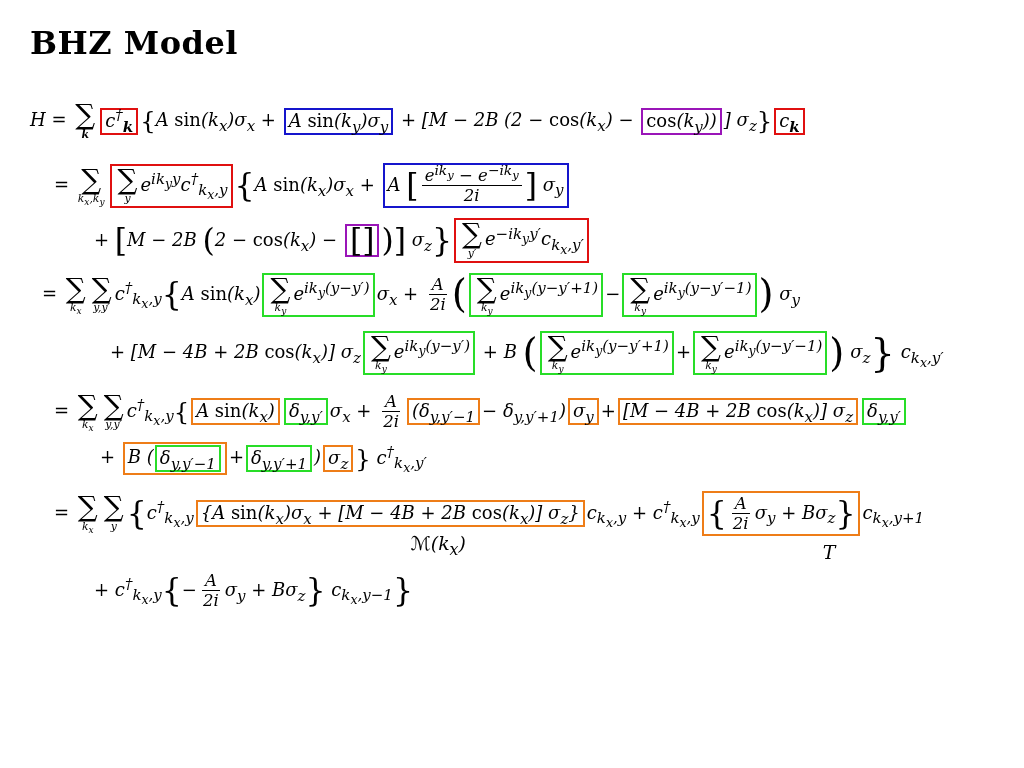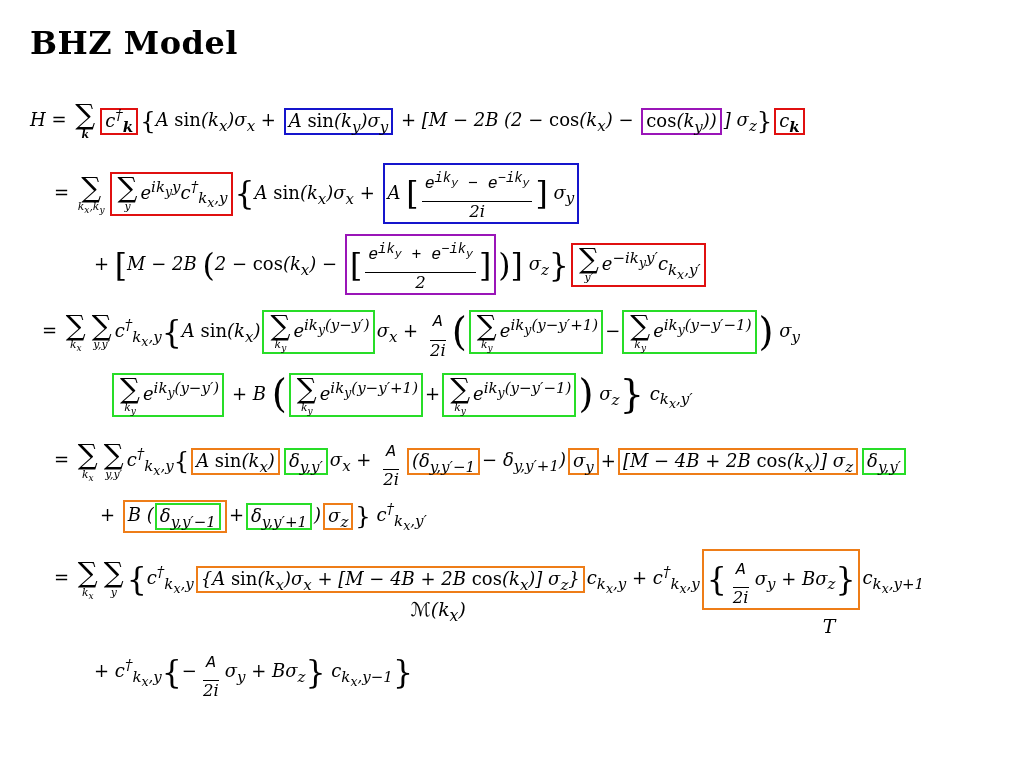--- a/index.html
+++ b/index.html
@@ -18,21 +18,21 @@
   .blue   { border-color:var(--blue); }
   .purple { border-color:var(--purple); }
   .green  { border-color:var(--green); }
   .orange { border-color:var(--orange); }
 
   .sum { display:inline-flex; flex-direction:column; align-items:center; vertical-align:middle; line-height:1; margin:0 3px; }
   .sum .sg { font-size:1.55em; font-style:normal; line-height:0.95; }
   .sum .lm { font-size:0.6em; margin-top:1px; }
 
   .frac { display:inline-flex; flex-direction:column; align-items:center; vertical-align:middle; line-height:1.15; margin:0 3px; font-size:0.92em; }
-  .frac .nu { border-bottom:1.4px solid #000; padding:8px 3px;font-family:Liberation Mono, monospace; }
+  .frac .nu { border-bottom:1.4px solid #000; padding:0 3px; }
   .frac .de { padding:0 3px;font-style:italic; }
 
   .rm { font-style:normal; }
   .big  { font-size:1.35em; font-style:normal; vertical-align:middle; line-height:0.9; display:inline-block; }
   .Big  { font-size:1.75em; font-style:normal; vertical-align:middle; line-height:0.85; display:inline-block; }
   .bigg { font-size:2.15em; font-style:normal; vertical-align:middle; line-height:0.8; display:inline-block; }
 
   .ann { position:absolute; top:calc(100% + 8px); left:50%; transform:translateX(-50%); font-size:1.05em; white-space:nowrap;margin-left:48px; }
   sub, sup { line-height:0; }
 </style>
@@ -49,24 +49,21 @@
     <div class="mline" style="margin-left: 24px; margin-bottom: 8px;"><span class="seg">= <span class="sum">
           <span class="sg">∑</span>
           <span class="lm">k<sub>x</sub>,k<sub>y</sub></span>
         </span></span><span class="bx red"><span class="sum">
           <span class="sg">∑</span>
           <span class="lm">y</span>
         </span>e<sup>ik<sub>y</sub>y</sup>c<sup>†</sup><sub>k<sub>x</sub>,y</sub></span><span class="seg"><span class="Big">{</span>A<span class="rm"> sin</span>(k<sub>x</sub>)σ<sub>x</sub> + </span><span class="bx blue">A <span class="Big">[</span><span class="frac">
           <span class="nu">e<sup>ik<sub>y</sub></sup> − e<sup>−ik<sub>y</sub></sup></span>
           <span class="de">2i</span>
         </span><span class="Big">]</span> σ<sub>y</sub></span></div>
-    <div class="mline" style="margin-left: 64px; margin-bottom: 8px;"><span class="seg">+ <span class="Big">[</span>M − 2B <span class="Big">(</span>2 − <span class="rm">cos</span>(k<sub>x</sub>) − </span><span class="bx purple"><span class="Big">[</span><span class="frac">
-          <span class="nu">e<sup>ik<sub>y</sub></sup> + e<sup>−ik<sub>y</sub></sup></span>
-          <span class="de">2</span>
-        </span><span class="Big">]</span></span><span class="seg"><span class="Big">)</span><span class="Big">]</span> σ<sub>z</sub><span class="Big">}</span></span><span class="bx red"><span class="sum">
+    <div class="mline" style="margin-left: 64px; margin-bottom: 8px;"><span class="seg">+ <span class="Big">[</span>M − 2B <span class="Big">(</span>2 − <span class="rm">cos</span>(k<sub>x</sub>) − </span><span class="bx purple"><span class="Big">[</span><span class="Big">]</span></span><span class="seg"><span class="Big">)</span><span class="Big">]</span> σ<sub>z</sub><span class="Big">}</span></span><span class="bx red"><span class="sum">
           <span class="sg">∑</span>
           <span class="lm">y′</span>
         </span>e<sup>−ik<sub>y</sub>y′</sup>c<sub>k<sub>x</sub>,y′</sub></span></div>
     <div class="mline" style="margin-left: 12px; margin-bottom: 12px;"><span class="seg">= <span class="sum">
           <span class="sg">∑</span>
           <span class="lm">k<sub>x</sub></span>
         </span><span class="sum">
           <span class="sg">∑</span>
           <span class="lm">y,y′</span>
         </span>c<sup>†</sup><sub>k<sub>x</sub>,y</sub><span class="Big">{</span>A<span class="rm"> sin</span>(k<sub>x</sub>)</span><span class="bx green"><span class="sum">
@@ -75,21 +72,21 @@
         </span>e<sup>ik<sub>y</sub>(y−y′)</sup></span><span class="seg">σ<sub>x</sub> + <span class="frac">
           <span class="nu">A</span>
           <span class="de">2i</span>
         </span><span class="bigg">(</span></span><span class="bx green"><span class="sum">
           <span class="sg">∑</span>
           <span class="lm">k<sub>y</sub></span>
         </span>e<sup>ik<sub>y</sub>(y−y′+1)</sup></span><span class="seg">−</span><span class="bx green"><span class="sum">
           <span class="sg">∑</span>
           <span class="lm">k<sub>y</sub></span>
         </span>e<sup>ik<sub>y</sub>(y−y′−1)</sup></span><span class="seg"><span class="bigg">)</span> σ<sub>y</sub></span></div>
-    <div class="mline" style="margin-left: 80px; margin-bottom: 16px;"><span class="bx green"><span class="sum">
+    <div class="mline" style="margin-left: 80px; margin-bottom: 16px;"><span class="seg">+ [M − 4B + 2B<span class="rm"> cos</span>(k<sub>x</sub>)] σ<sub>z</sub></span><span class="bx green"><span class="sum">
           <span class="sg">∑</span>
           <span class="lm">k<sub>y</sub></span>
         </span>e<sup>ik<sub>y</sub>(y−y′)</sup></span><span class="seg"> + B <span class="bigg">(</span></span><span class="bx green"><span class="sum">
           <span class="sg">∑</span>
           <span class="lm">k<sub>y</sub></span>
         </span>e<sup>ik<sub>y</sub>(y−y′+1)</sup></span><span class="seg">+</span><span class="bx green"><span class="sum">
           <span class="sg">∑</span>
           <span class="lm">k<sub>y</sub></span>
         </span>e<sup>ik<sub>y</sub>(y−y′−1)</sup></span><span class="seg"><span class="bigg">)</span> σ<sub>z</sub><span class="bigg">}</span> c<sub>k<sub>x</sub>,y′</sub></span></div>
     <div class="mline" style="margin-left: 24px; margin-bottom: 10px;"><span class="seg">= <span class="sum">

